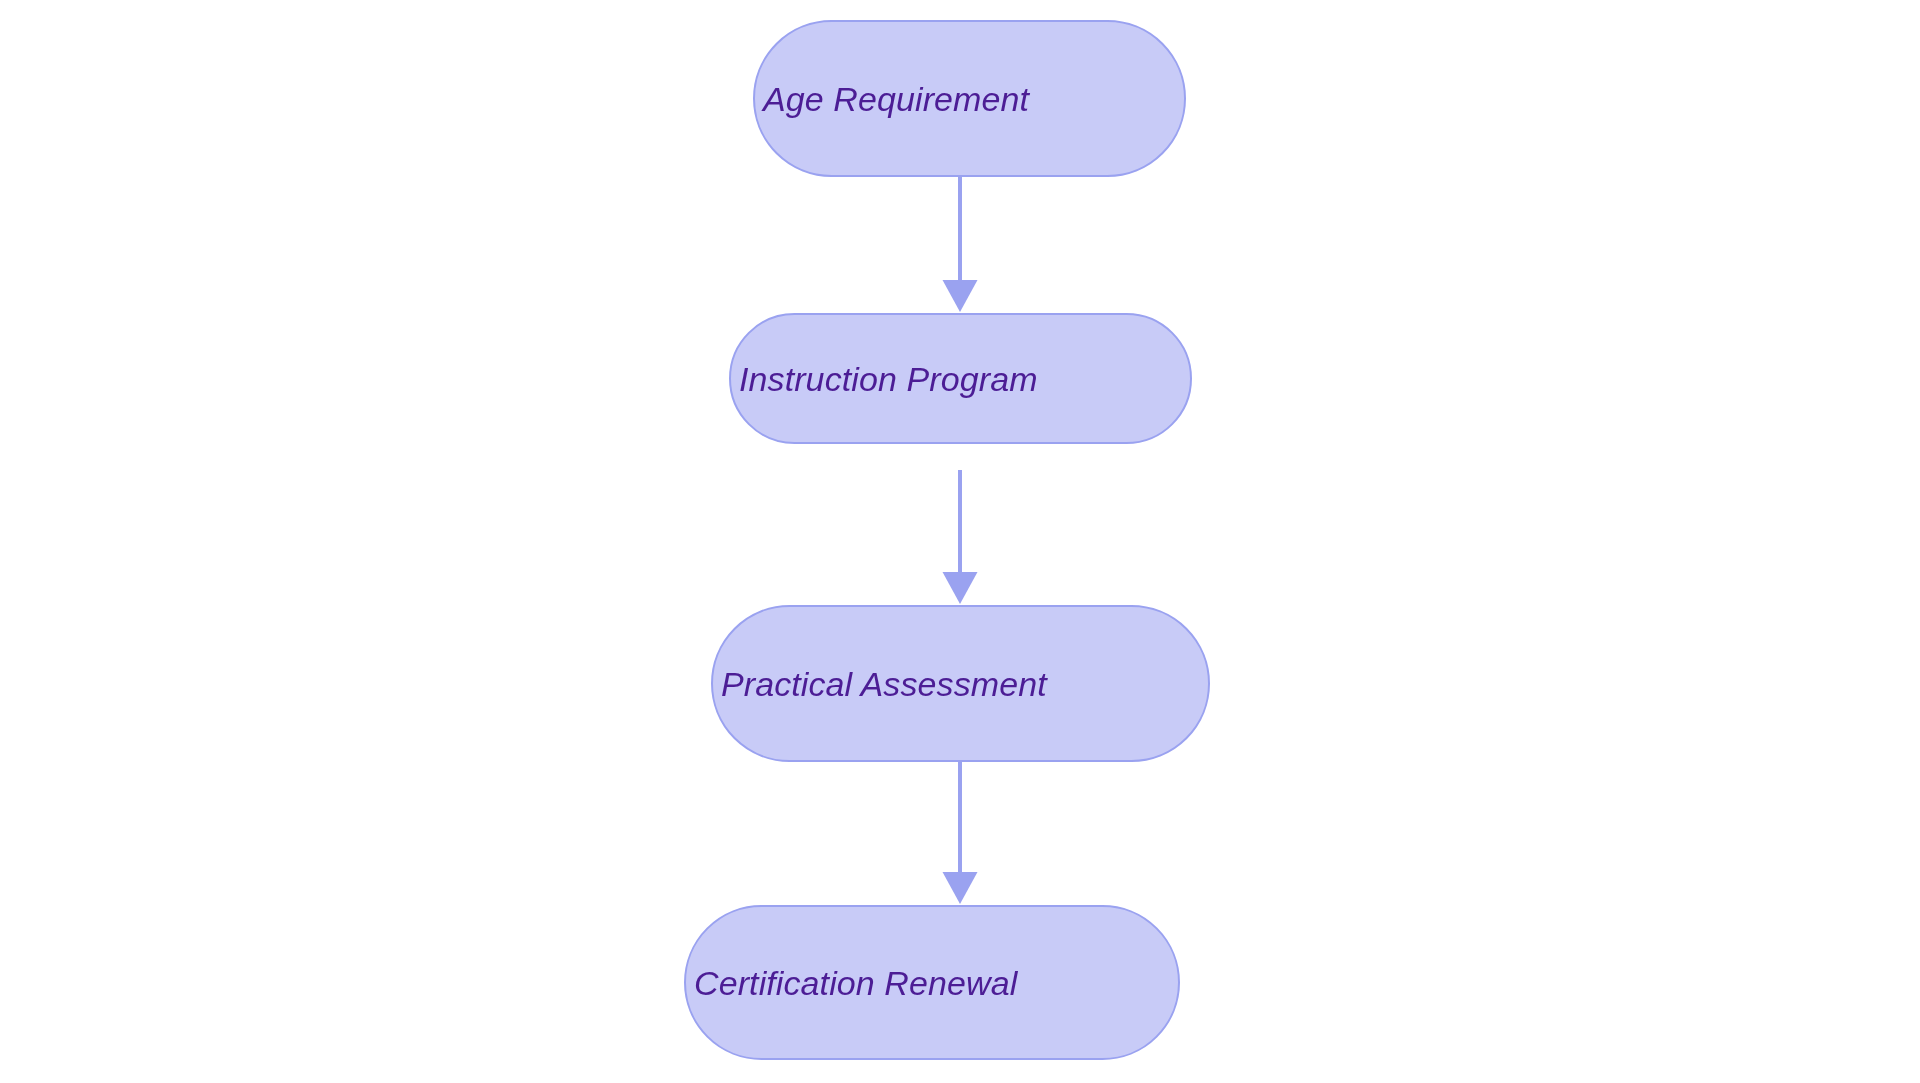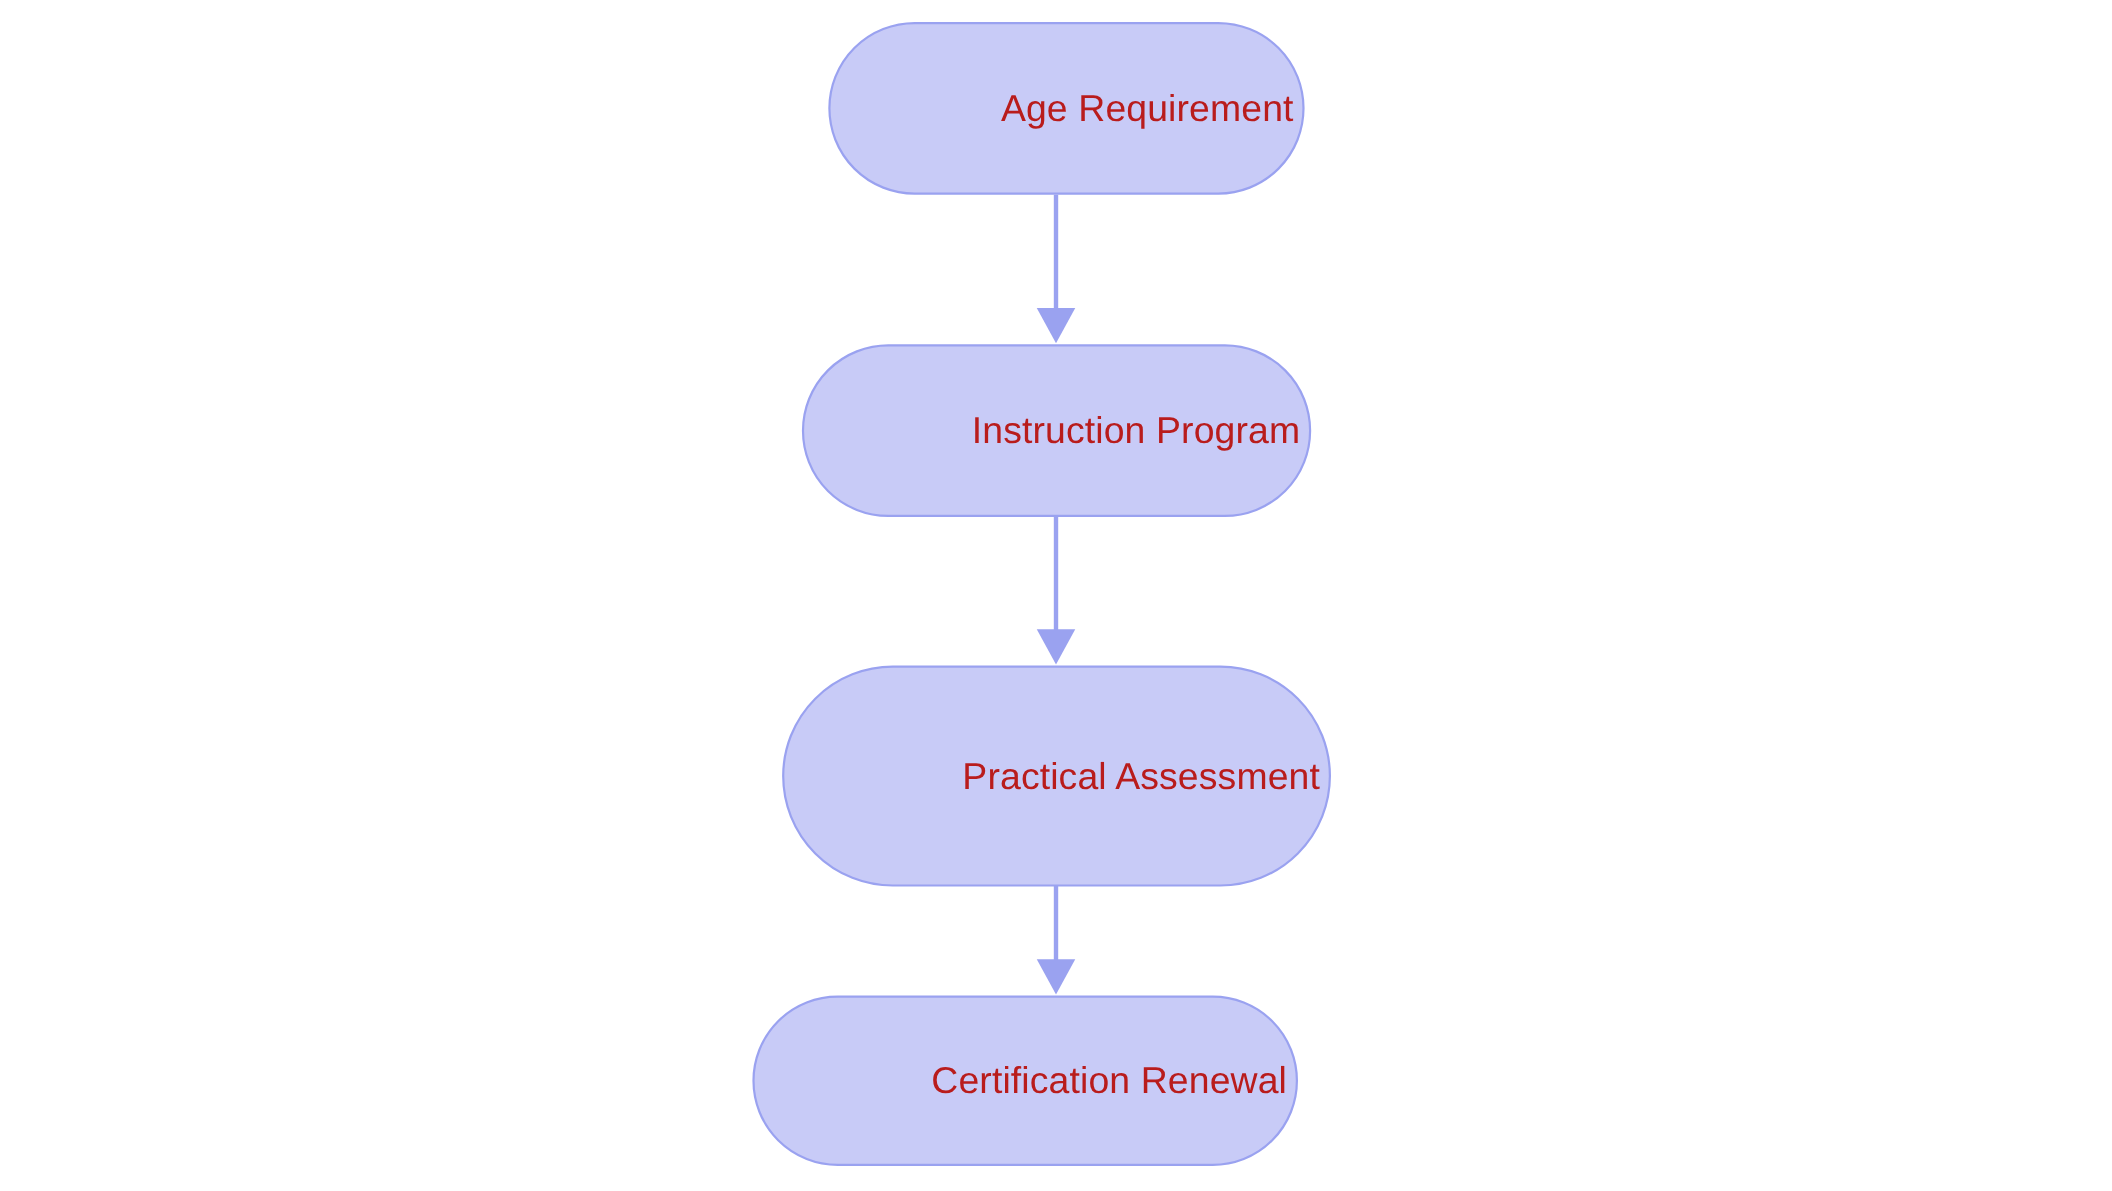--- a/index.html
+++ b/index.html
@@ -30,30 +30,31 @@
     position: absolute;
     inset: 0;
     width: 1920px;
     height: 1083px;
   }
   .flow-node {
     position: absolute;
     box-sizing: border-box;
     display: flex;
     align-items: center;
-    justify-content: flex-end;
+    justify-content: flex-start;
     background: #c8cbf7;
     border: 2.5px solid #9aa2f0;
     border-radius: 999px;
-    color: #b91c1c;
+    color: #4c1d95;
     font-size: 34px;
     font-weight: 400;
     letter-spacing: 0.1px;
     white-space: nowrap;
     line-height: 1;
+    font-style: italic;
   }
   .node-label {
     display: block;
     padding: 0 8px;
   }
   .edge-line {
     stroke: #9aa2f0;
     stroke-width: 4;
     fill: none;
   }
@@ -80,25 +81,25 @@
       <polygon class="edge-head" points="942.5,872 977.5,872 960,904"></polygon>
     </g>
   </svg>
 
   <div class="node-layer">
 
     <div class="flow-node" id="node-0" style="left: 753px; top: 20px; width: 433px; height: 157px;">
       <span class="node-label">Age Requirement</span>
     </div>
 
-    <div class="flow-node" id="node-1" style="left: 729px; top: 313px; width: 463px; height: 157px;">
+    <div class="flow-node" id="node-1" style="left: 729px; top: 313px; width: 463px; height: 131px;">
       <span class="node-label">Instruction Program</span>
     </div>
 
-    <div class="flow-node" id="node-2" style="left: 711px; top: 605px; width: 499px; height: 201px;">
+    <div class="flow-node" id="node-2" style="left: 711px; top: 605px; width: 499px; height: 157px;">
       <span class="node-label">Practical Assessment</span>
     </div>
 
     <div class="flow-node" id="node-3" style="left: 684px; top: 905px; width: 496px; height: 155px;">
       <span class="node-label">Certification Renewal</span>
     </div>
 
   </div>
 </div>
 

